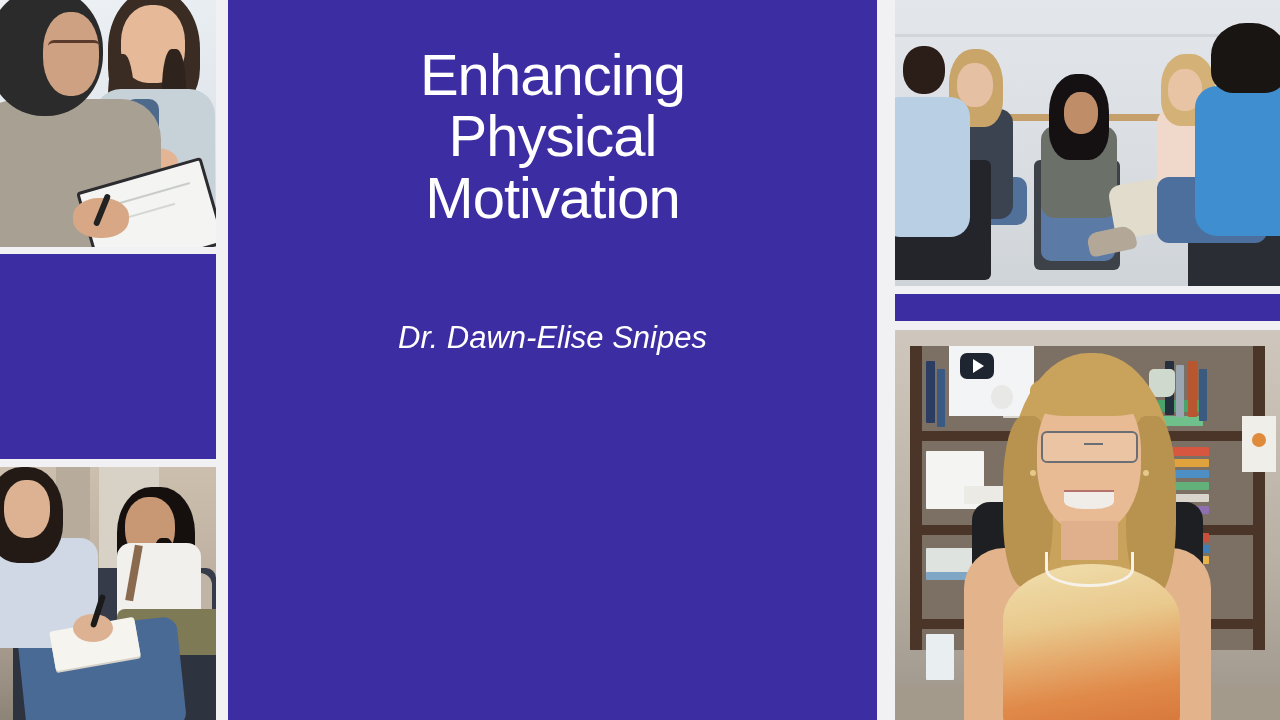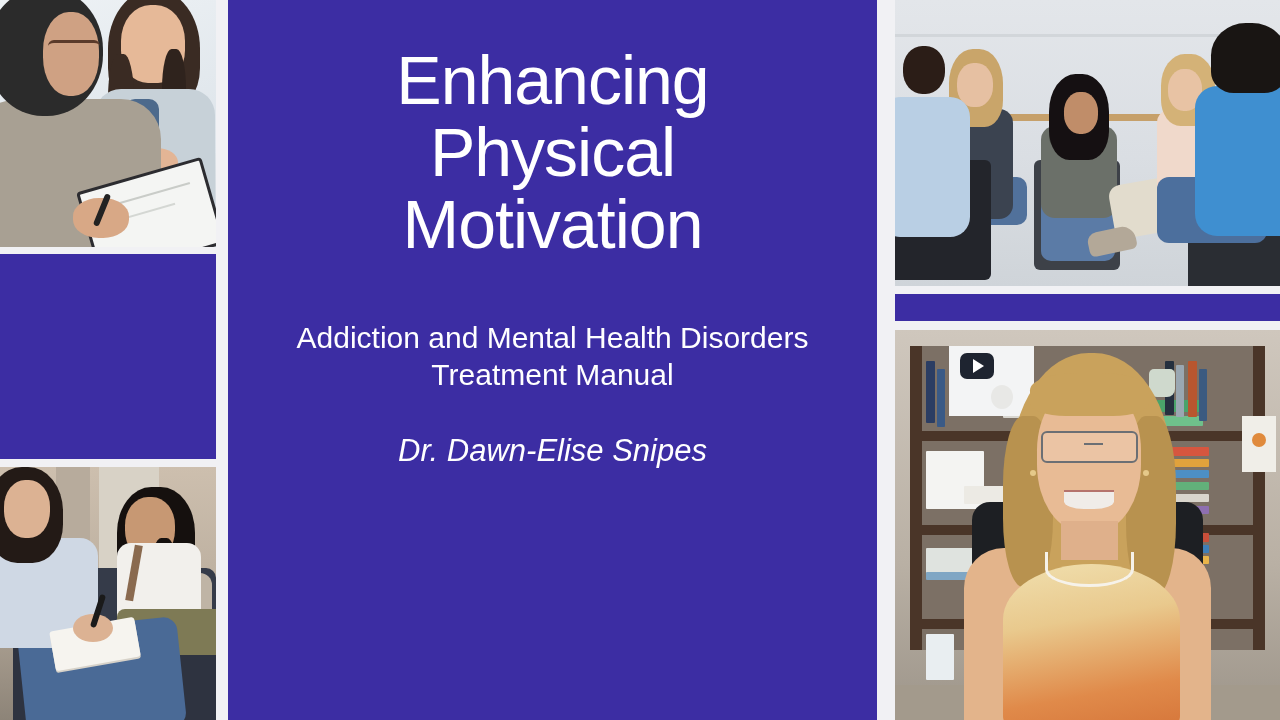--- a/index.html
+++ b/index.html
@@ -30,21 +30,21 @@
     position:absolute; left:228px; top:0;
     width:649px; height:720px;
     background:#3c2da3;
     display:flex; flex-direction:column;
     align-items:center;
     padding:44px 18px 14px 18px;
   }
   .title-block { width:100%; text-align:center; }
   .title-main {
     color:#ffffff;
-    font-size:68px;
+    font-size:58px;
     line-height:1.06;
     font-weight:400;
     letter-spacing:-1px;
     white-space:pre-line;
   }
   .title-sub {
     color:#ffffff;
     font-size:58px;
     line-height:1.12;
     font-weight:400;
@@ -57,21 +57,21 @@
     font-size:30px;
     line-height:1.22;
     font-weight:400;
     white-space:pre-line;
   }
   .presenter-name {
     color:#ffffff;
     font-size:31px;
     font-style:italic;
     font-weight:400;
-    margin-top:40px;
+    margin-top:32px;
     line-height:1.15;
   }
   .presenter-creds {
     color:#ffffff;
     font-size:25px;
     font-style:italic;
     font-weight:400;
     line-height:1.2;
     margin-top:2px;
   }
@@ -340,22 +340,20 @@
 
   <div class="col-center">
 
     <div class="title-block">
       <div class="title-main">Enhancing
 Physical
 Motivation</div>
     </div>
 
     <div class="subtitle-block">
-      <div class="course-line">Addiction and Mental Health Disorders
-Treatment Manual</div>
       <div class="presenter-name">Dr. Dawn-Elise Snipes</div>
     </div>
 
   </div>
 
   <div class="col-right">
 
     <div class="panel tr-photo">
       <div class="ph tr-bg">
         <div class="tr-wallline"></div>

